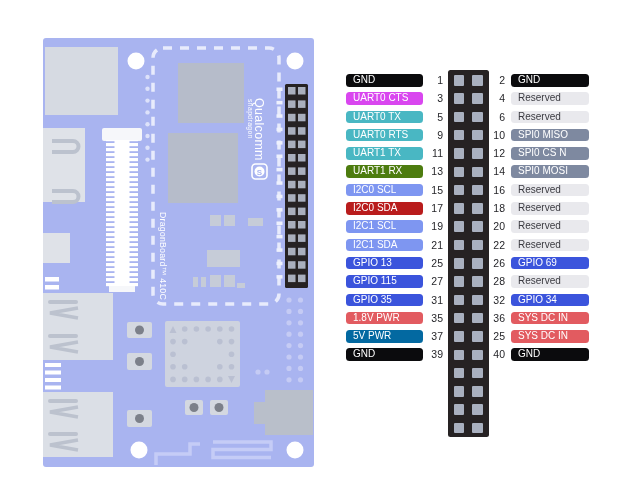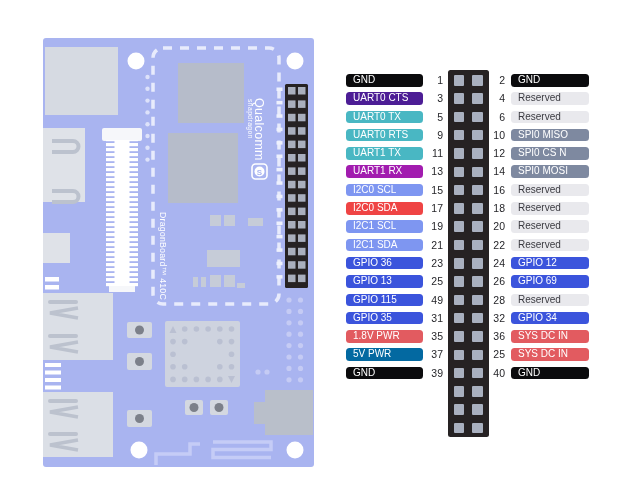--- a/index.html
+++ b/index.html
@@ -250,21 +250,21 @@
         <div class="pin-row">
           <div class="lbl" style="background:#0b0b0d;color:#ffffff">GND</div>
           <div class="sp1"></div>
           <div class="num numl">1</div>
           <div class="sp2"></div>
           <div class="num numr">2</div>
           <div class="sp3"></div>
           <div class="lbl lblr" style="background:#0b0b0d;color:#ffffff">GND</div>
         </div>
         <div class="pin-row">
-          <div class="lbl" style="background:#4c1d95;color:#ffffff">UART0 CTS</div>
+          <div class="lbl" style="background:#d946ef;color:#ffffff">UART0 CTS</div>
           <div class="sp1"></div>
           <div class="num numl">3</div>
           <div class="sp2"></div>
           <div class="num numr">4</div>
           <div class="sp3"></div>
           <div class="lbl lblr" style="background:#e9e9ed;color:#3a3a40">Reserved</div>
         </div>
         <div class="pin-row">
           <div class="lbl" style="background:#49b7c3;color:#ffffff">UART0 TX</div>
           <div class="sp1"></div>
@@ -286,39 +286,39 @@
         <div class="pin-row">
           <div class="lbl" style="background:#49b7c3;color:#ffffff">UART1 TX</div>
           <div class="sp1"></div>
           <div class="num numl">11</div>
           <div class="sp2"></div>
           <div class="num numr">12</div>
           <div class="sp3"></div>
           <div class="lbl lblr" style="background:#7e89a0;color:#ffffff">SPI0 CS N</div>
         </div>
         <div class="pin-row">
-          <div class="lbl" style="background:#a21caf;color:#ffffff">UART1 RX</div>
+          <div class="lbl" style="background:#4d7c0f;color:#ffffff">UART1 RX</div>
           <div class="sp1"></div>
           <div class="num numl">13</div>
           <div class="sp2"></div>
           <div class="num numr">14</div>
           <div class="sp3"></div>
           <div class="lbl lblr" style="background:#7e89a0;color:#ffffff">SPI0 MOSI</div>
         </div>
         <div class="pin-row">
           <div class="lbl" style="background:#7e96f1;color:#ffffff">I2C0 SCL</div>
           <div class="sp1"></div>
           <div class="num numl">15</div>
           <div class="sp2"></div>
           <div class="num numr">16</div>
           <div class="sp3"></div>
           <div class="lbl lblr" style="background:#e9e9ed;color:#3a3a40">Reserved</div>
         </div>
         <div class="pin-row">
-          <div class="lbl" style="background:#ef4444;color:#ffffff">I2C0 SDA</div>
+          <div class="lbl" style="background:#b91c1c;color:#ffffff">I2C0 SDA</div>
           <div class="sp1"></div>
           <div class="num numl">17</div>
           <div class="sp2"></div>
           <div class="num numr">18</div>
           <div class="sp3"></div>
           <div class="lbl lblr" style="background:#e9e9ed;color:#3a3a40">Reserved</div>
         </div>
         <div class="pin-row">
           <div class="lbl" style="background:#7e96f1;color:#ffffff">I2C1 SCL</div>
           <div class="sp1"></div>
@@ -331,41 +331,32 @@
         <div class="pin-row">
           <div class="lbl" style="background:#7e96f1;color:#ffffff">I2C1 SDA</div>
           <div class="sp1"></div>
           <div class="num numl">21</div>
           <div class="sp2"></div>
           <div class="num numr">22</div>
           <div class="sp3"></div>
           <div class="lbl lblr" style="background:#e9e9ed;color:#3a3a40">Reserved</div>
         </div>
         <div class="pin-row">
-          <div class="lbl" style="background:#3b54dc;color:#ffffff">GPIO 36</div>
-          <div class="sp1"></div>
-          <div class="num numl">23</div>
-          <div class="sp2"></div>
-          <div class="num numr">24</div>
-          <div class="sp3"></div>
-          <div class="lbl lblr" style="background:#3b54dc;color:#ffffff">GPIO 12</div>
-        </div>
-        <div class="pin-row">
           <div class="lbl" style="background:#3b54dc;color:#ffffff">GPIO 13</div>
           <div class="sp1"></div>
           <div class="num numl">25</div>
           <div class="sp2"></div>
           <div class="num numr">26</div>
           <div class="sp3"></div>
           <div class="lbl lblr" style="background:#3b54dc;color:#ffffff">GPIO 69</div>
         </div>
         <div class="pin-row">
           <div class="lbl" style="background:#3b54dc;color:#ffffff">GPIO 115</div>
           <div class="sp1"></div>
-          <div class="num numl">49</div>
+          <div class="num numl">27</div>
           <div class="sp2"></div>
           <div class="num numr">28</div>
           <div class="sp3"></div>
           <div class="lbl lblr" style="background:#e9e9ed;color:#3a3a40">Reserved</div>
         </div>
         <div class="pin-row">
           <div class="lbl" style="background:#3b54dc;color:#ffffff">GPIO 35</div>
           <div class="sp1"></div>
           <div class="num numl">31</div>
           <div class="sp2"></div>

